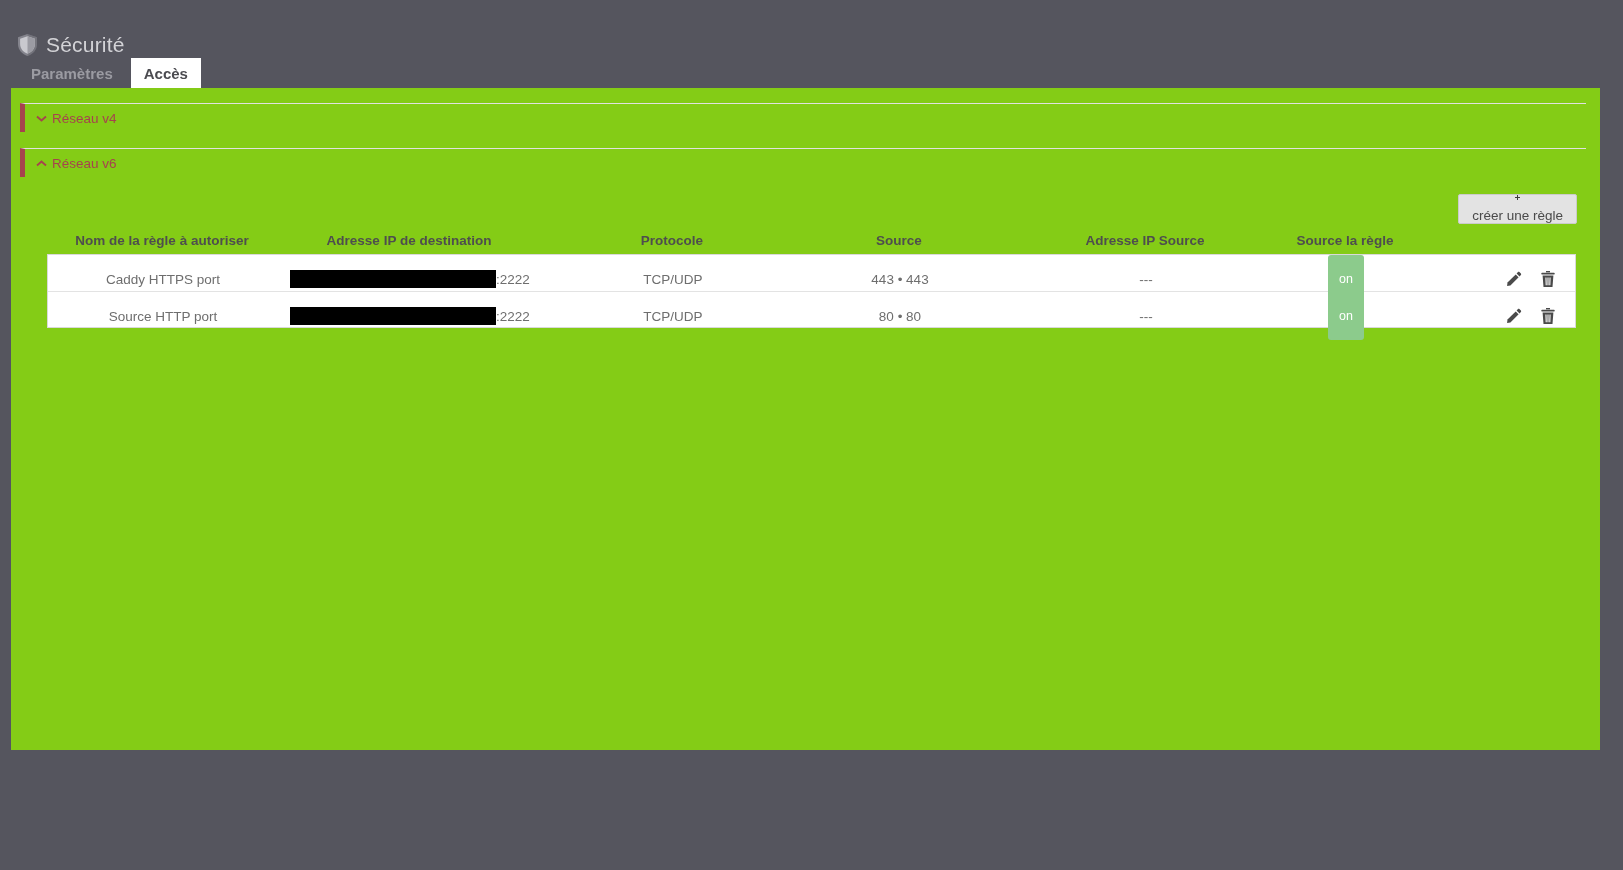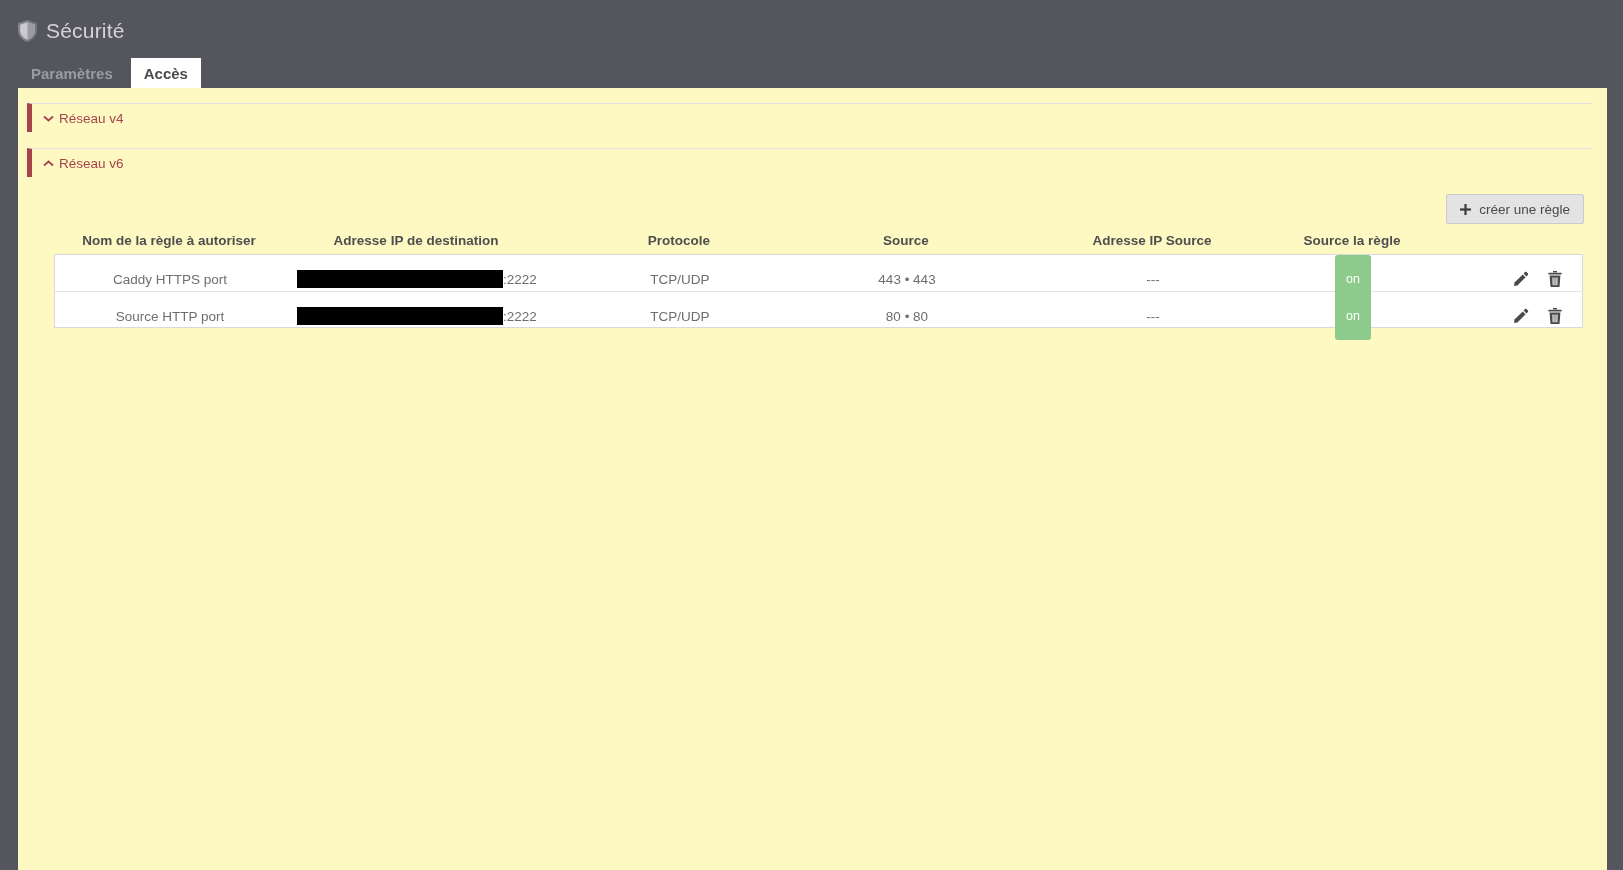--- a/index.html
+++ b/index.html
@@ -6,21 +6,21 @@
   html, body { width: 1623px; height: 870px; }
   body {
     position: relative;
     background: #55555e;
     font-family: "Liberation Sans", sans-serif;
     overflow: hidden;
   }
 
   
   .app-header {
-    position: absolute; top: 2px; left: 0; width: 1623px; height: 58px;
+    position: absolute; top: 16px; left: 0; width: 1623px; height: 58px;
     display: flex; align-items: center; padding-left: 18px;
   }
   .app-header .title {
     margin-left: 9px; font-size: 21px; font-weight: 400; color: #d3d3d7;
     letter-spacing: 0.2px;
   }
   .shield { width: 19px; height: 22px; display: block; }
 
   .tabbar {
     position: absolute; top: 58px; left: 18px; height: 30px;
@@ -28,22 +28,22 @@
   }
   .tab {
     display: flex; align-items: center; font-size: 15px;
     padding: 0 13px; cursor: pointer; white-space: nowrap; font-weight: bold;
   }
   .tab.inactive { color: #9b9ba2; padding-right: 18px; }
   .tab.active { background: #ffffff; color: #4b4b50; }
 
   
   .panel {
-    position: absolute; left: 18px; top: 88px; width: 1589px; height: 782px;
-    background: #fef9c3;
+    position: absolute; left: 11px; top: 88px; width: 1589px; height: 662px;
+    background: #84cc16;
   }
 
   .accordion {
     margin-left: 9px; margin-right: 14px; height: 29px;
     border-top: 1px solid #e1e1e1;
     border-left: 5px solid #a6434e;
     display: flex; align-items: center;
     color: #a6434e; font-size: 13.5px; cursor: pointer;
   }
   .accordion.first { margin-top: 15px; }
@@ -52,20 +52,21 @@
 
   .toolbar {
     margin-top: 17px; margin-right: 23px; height: 30px;
     display: flex; justify-content: flex-end;
   }
   .create-btn {
     display: flex; align-items: center; gap: 8px;
     background: #e3e3e3; border: 1px solid #cbcbcb; border-radius: 2px;
     color: #4a4a4a; font-size: 13.5px; padding: 0 13px; cursor: pointer;
     font-family: "Liberation Sans", sans-serif;
+    flex-direction: column;
   }
 
   .table-wrap { margin-left: 36px; width: 1529px; }
   .grid-cols {
     display: grid;
     grid-template-columns: 230px 264px 262px 192px 300px 100px 181px;
     align-items: center;
   }
   .thead { margin-top: 6px; height: 20px; }
   .thead .hcell {

